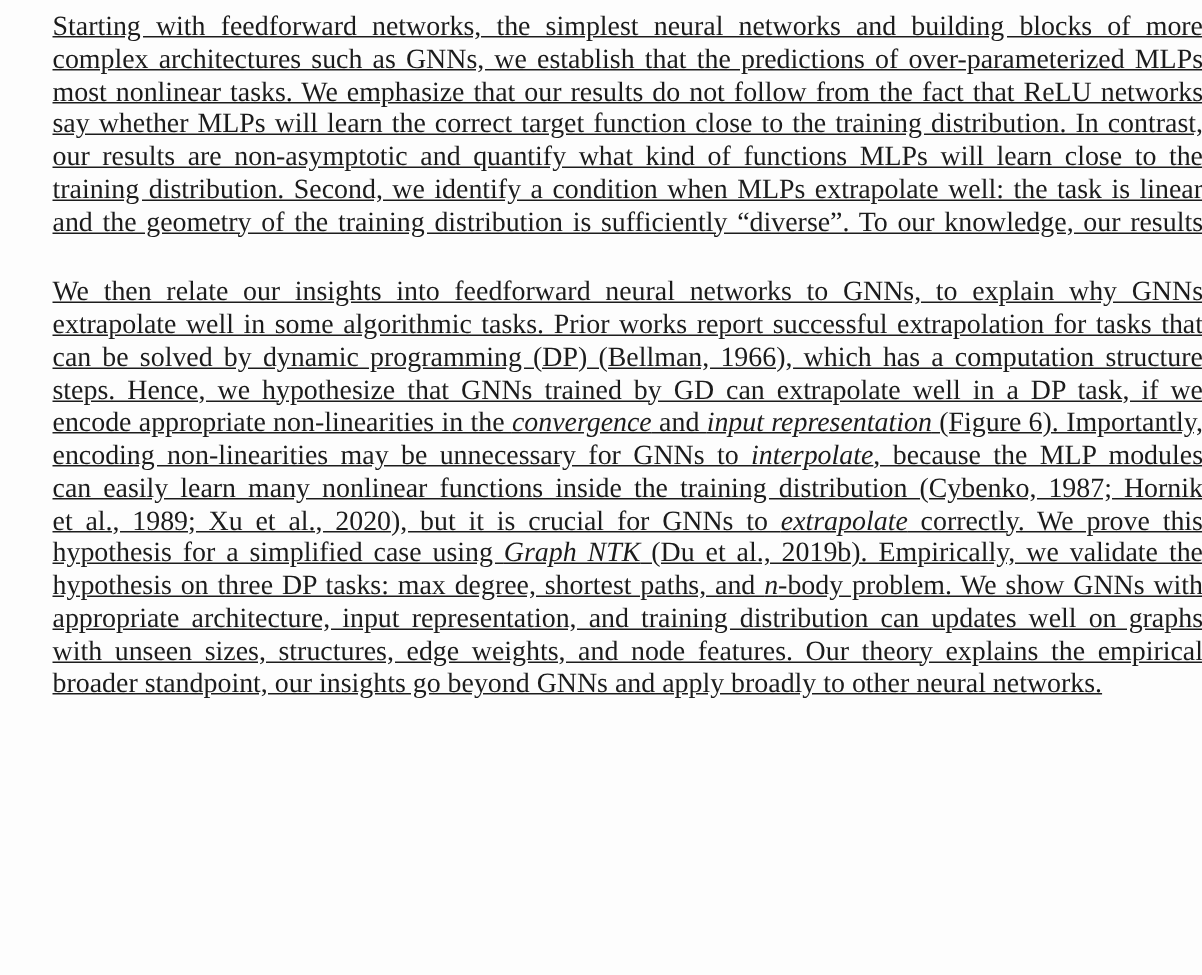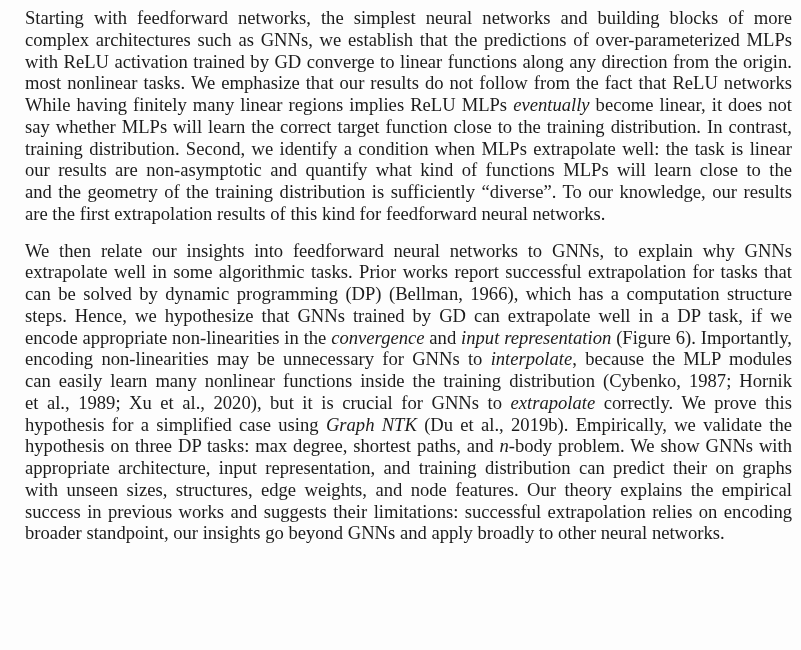--- a/index.html
+++ b/index.html
@@ -3,65 +3,61 @@
 <meta charset="utf-8">
 <style>
   html, body { margin: 0; padding: 0; }
   body {
     width: 801px; height: 650px; overflow: hidden;
     background: #fdfdfd;
     font-family: "Liberation Serif", "DejaVu Serif", serif;
     color: #1c1c1c;
   }
   .page {
-    position: absolute; left: 25px; top: 7px; width: 767px;
+    position: absolute; left: 35px; top: 7px; width: 767px; text-decoration: underline;
   }
   .para {
     margin: 0;
     font-size: 18.6px;
     line-height: 21.75px;
     text-align: justify;
     text-align-last: left;
   }
   .line {
     display: block;
     white-space: nowrap;
     text-align: justify;
     text-align-last: justify;
     height: 21.75px;
   }
   .line.last { text-align-last: left; }
-  .para + .para { margin-top: 15px; }
+  .para + .para { margin-top: 25px; }
   em, .it { font-style: italic; }
 </style>
 </head>
 <body>
 
 <div class="page">
   <p class="para">
       <span class="line"><span>Starting with feedforward networks, the simplest neural networks and building blocks of more</span></span>
       <span class="line"><span>complex architectures such as GNNs, we establish that the predictions of over-parameterized MLPs</span></span>
-      <span class="line"><span>with ReLU activation trained by GD converge to linear functions along any direction from the origin.</span></span>
       <span class="line"><span>most nonlinear tasks. We emphasize that our results do not follow from the fact that ReLU networks</span></span>
-      <span class="line"><span>While having finitely many linear regions implies ReLU MLPs </span><em>eventually</em><span> become linear, it does not</span></span>
       <span class="line"><span>say whether MLPs will learn the correct target function close to the training distribution. In contrast,</span></span>
+      <span class="line"><span>our results are non-asymptotic and quantify what kind of functions MLPs will learn close to the</span></span>
       <span class="line"><span>training distribution. Second, we identify a condition when MLPs extrapolate well: the task is linear</span></span>
-      <span class="line"><span>our results are non-asymptotic and quantify what kind of functions MLPs will learn close to the</span></span>
       <span class="line"><span>and the geometry of the training distribution is sufficiently “diverse”. To our knowledge, our results</span></span>
-      <span class="line last"><span>are the first extrapolation results of this kind for feedforward neural networks.</span></span>
     </p>
   <p class="para">
       <span class="line"><span>We then relate our insights into feedforward neural networks to GNNs, to explain why GNNs</span></span>
       <span class="line"><span>extrapolate well in some algorithmic tasks. Prior works report successful extrapolation for tasks that</span></span>
       <span class="line"><span>can be solved by dynamic programming (DP) (Bellman, 1966), which has a computation structure</span></span>
       <span class="line"><span>steps. Hence, we hypothesize that GNNs trained by GD can extrapolate well in a DP task, if we</span></span>
       <span class="line"><span>encode appropriate non-linearities in the </span><em>convergence</em><span> and </span><em>input representation</em><span> (Figure 6). Importantly,</span></span>
       <span class="line"><span>encoding non-linearities may be unnecessary for GNNs to </span><em>interpolate</em><span>, because the MLP modules</span></span>
       <span class="line"><span>can easily learn many nonlinear functions inside the training distribution (Cybenko, 1987; Hornik</span></span>
       <span class="line"><span>et al., 1989; Xu et al., 2020), but it is crucial for GNNs to </span><em>extrapolate</em><span> correctly. We prove this</span></span>
       <span class="line"><span>hypothesis for a simplified case using </span><em>Graph NTK</em><span> (Du et al., 2019b). Empirically, we validate the</span></span>
       <span class="line"><span>hypothesis on three DP tasks: max degree, shortest paths, and </span><em>n</em><span>-body problem. We show GNNs with</span></span>
-      <span class="line"><span>appropriate architecture, input representation, and training distribution can predict their on graphs</span></span>
+      <span class="line"><span>appropriate architecture, input representation, and training distribution can updates well on graphs</span></span>
       <span class="line"><span>with unseen sizes, structures, edge weights, and node features. Our theory explains the empirical</span></span>
-      <span class="line"><span>success in previous works and suggests their limitations: successful extrapolation relies on encoding</span></span>
       <span class="line last"><span>broader standpoint, our insights go beyond GNNs and apply broadly to other neural networks.</span></span>
     </p>
 </div>
 
 </body></html>

